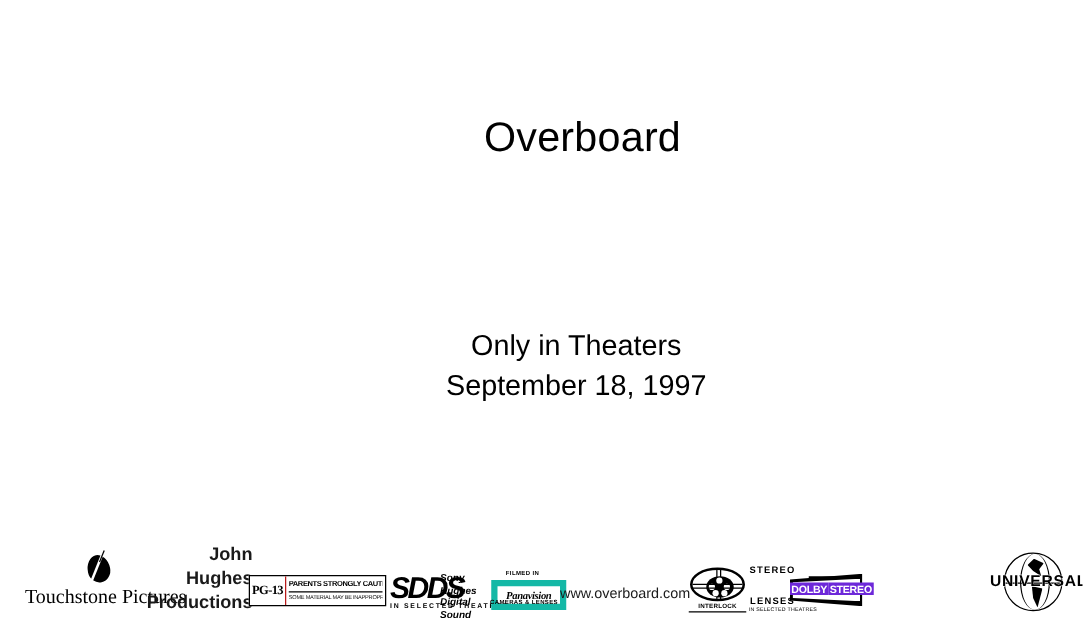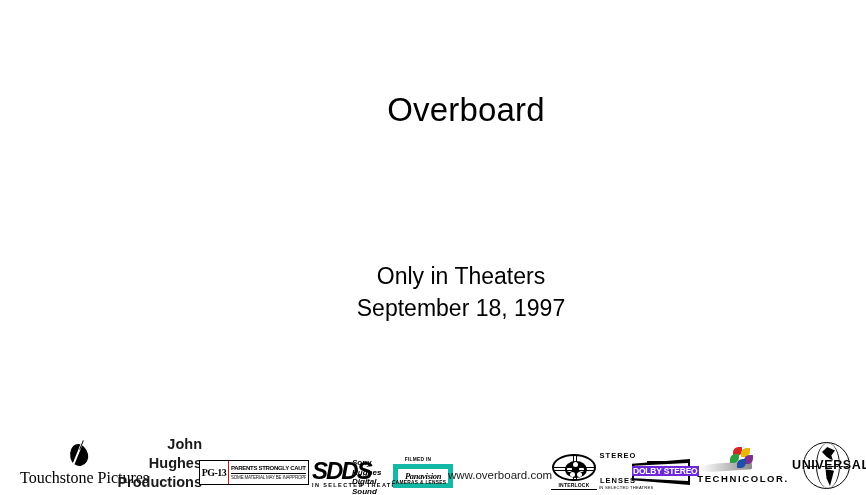--- a/index.html
+++ b/index.html
@@ -471,31 +471,20 @@
   <div class="credit-item" id="logo-dolby">
     <div id="dolby-shape">
       <div id="dolby-trap"></div>
       <div id="dolby-inner"></div>
     </div>
     <div id="dolby-word">
       <span>DOLBY</span><span>STEREO</span>
     </div>
   </div>
 
-  <div class="credit-item" id="logo-technicolor">
-    <div id="tech-swoosh"></div>
-    <div id="tech-pinwheel">
-      <i></i>
-        <i></i>
-        <i></i>
-        <i></i>
-        <i></i>
-    </div>
-    <div id="tech-label">TECHNICOLOR.</div>
-  </div>
 
   <div class="credit-item" id="logo-universal">
     <div id="uni-globe">
       <div class="meridian"></div>
       <div class="equator"></div>
       <div class="landmass-n"></div>
       <div class="landmass-s"></div>
     </div>
     <div id="uni-word">
       <span>UNIVERSAL</span>

